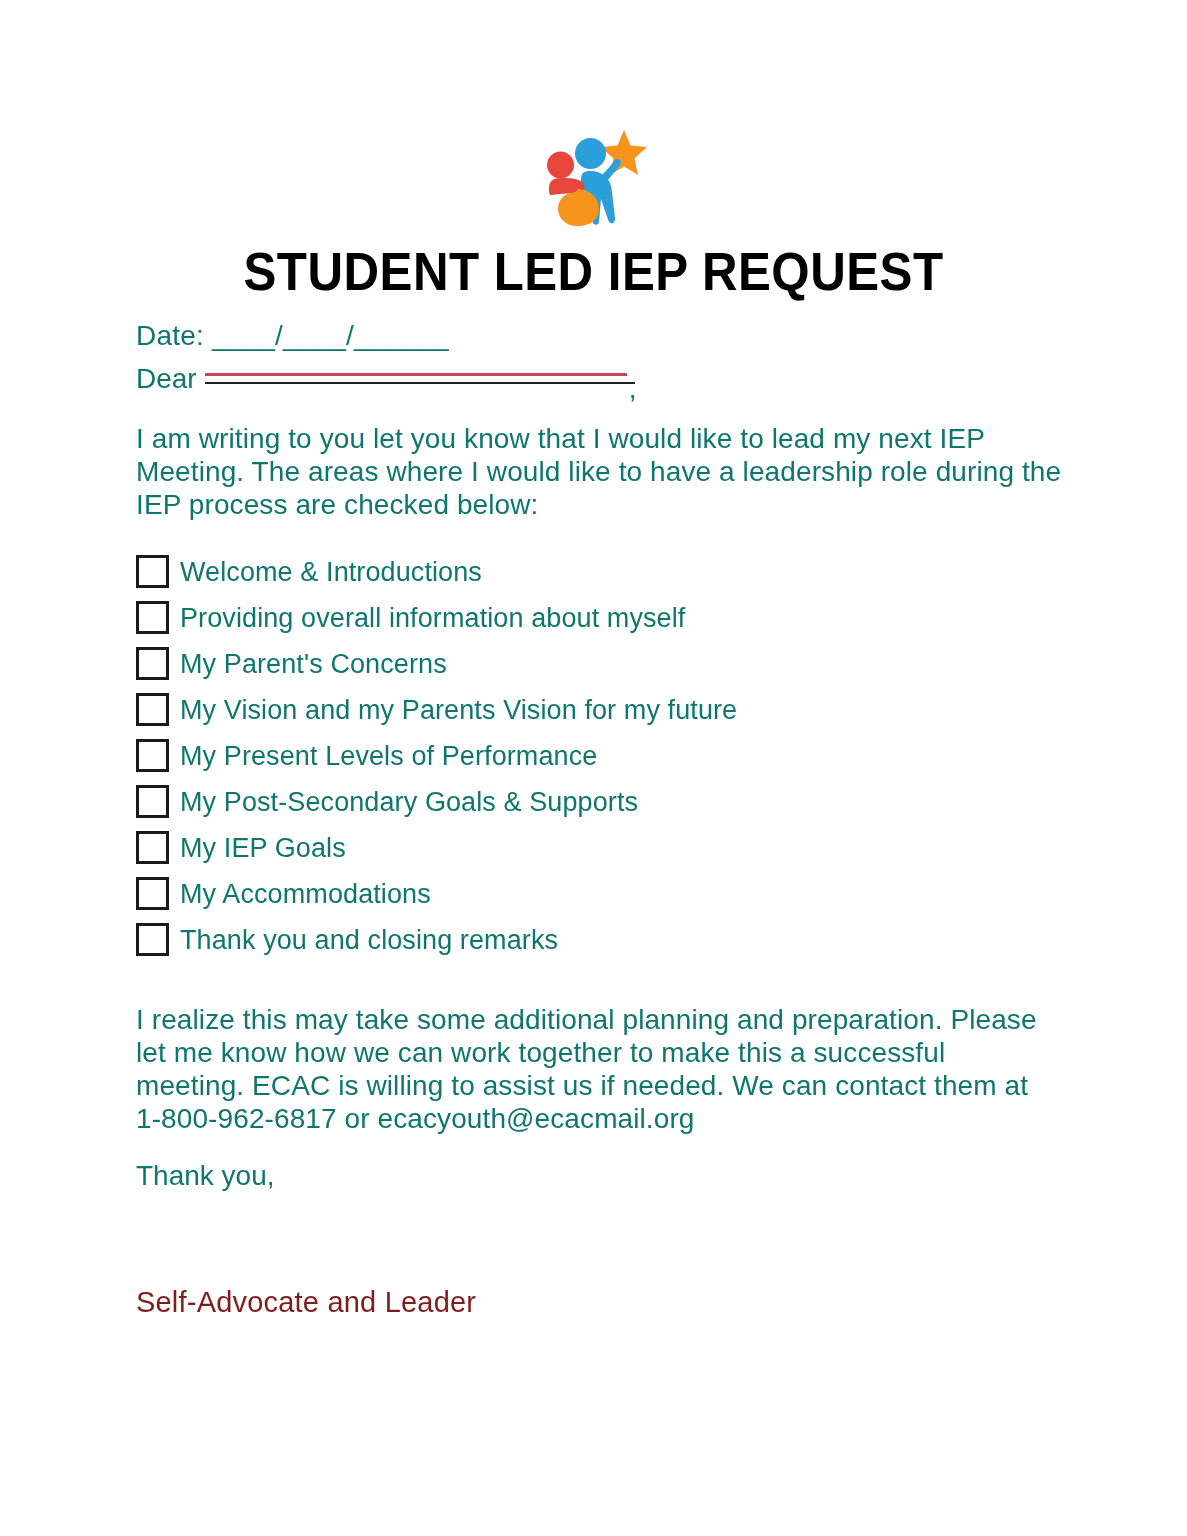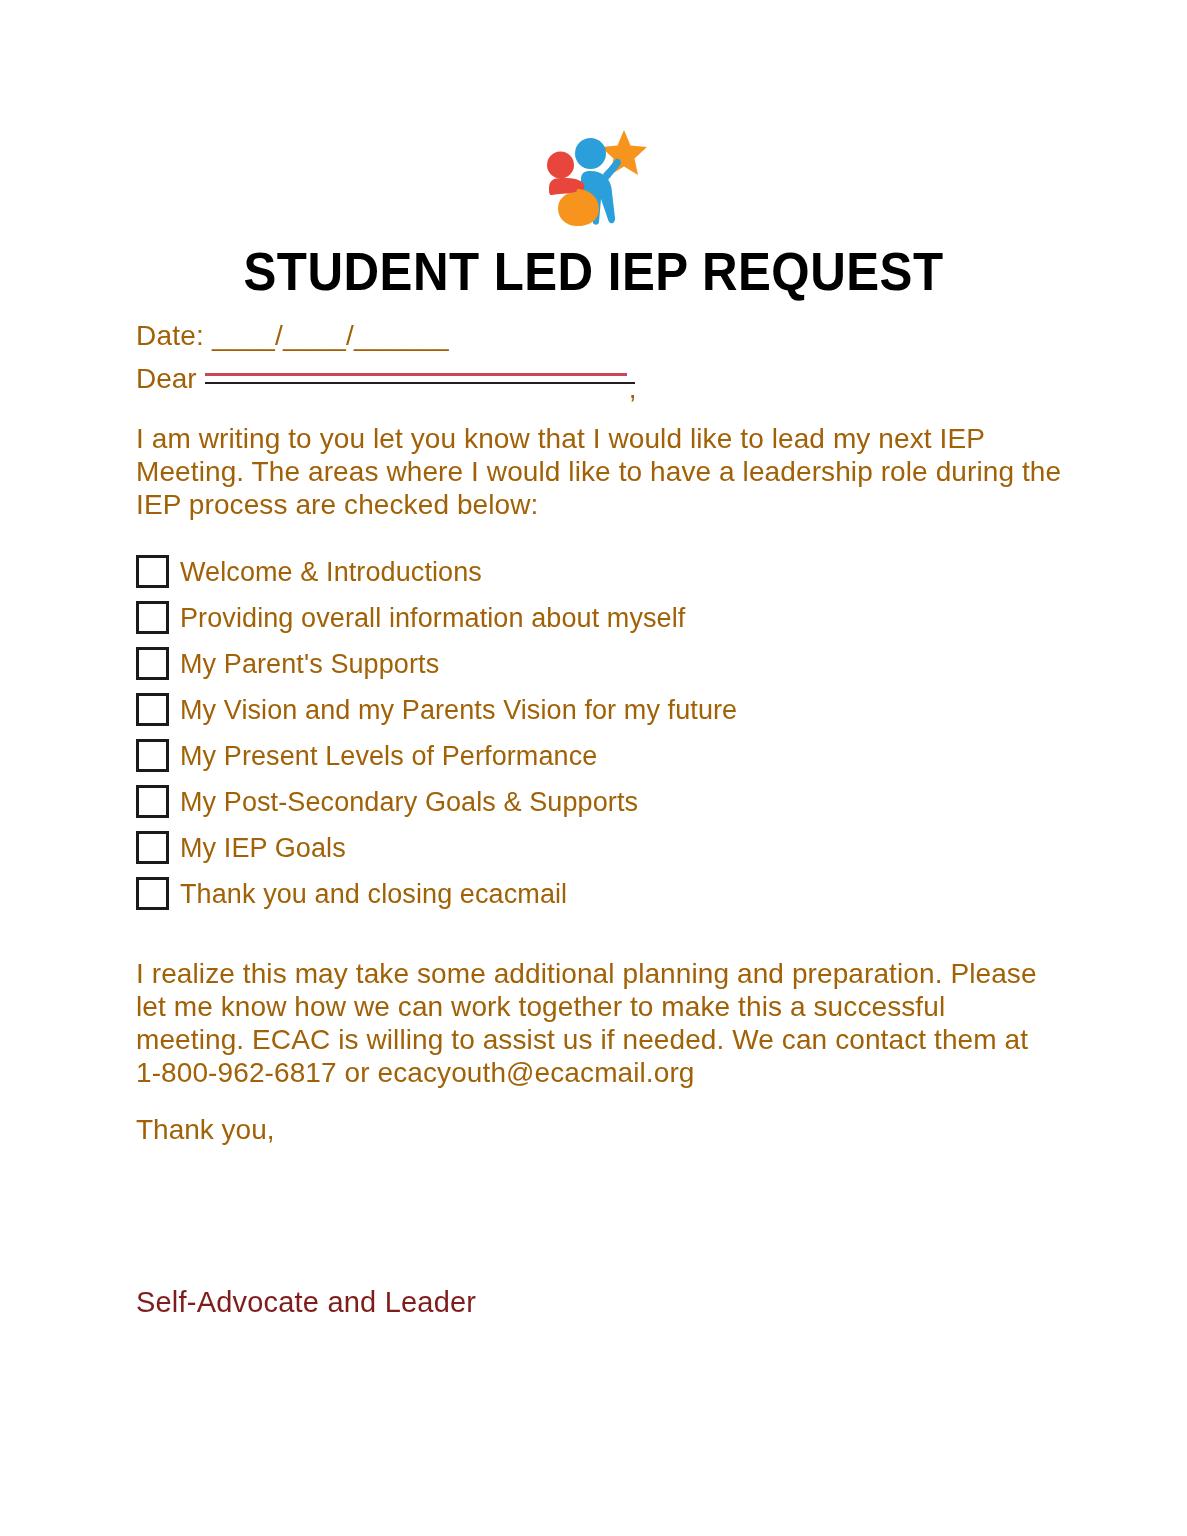--- a/index.html
+++ b/index.html
@@ -58,21 +58,21 @@
   .content {
     position: absolute;
     left: 136px;
     top: 318px;
     width: 930px;
   }
 
   .light-text {
     font-family: "Liberation Sans", sans-serif;
     font-weight: 300;
-    color: #a16207;
+    color: #0f766e;
   }
 
   .date-line {
     font-size: 28px;
     line-height: 36px;
     letter-spacing: 0.2px;
     white-space: pre;
     margin: 0;
   }
 
@@ -220,41 +220,45 @@
       <li class="check-item">
         <span class="checkbox"></span>
         <span class="check-label light-text">Welcome &amp; Introductions</span>
       </li>
       <li class="check-item">
         <span class="checkbox"></span>
         <span class="check-label light-text">Providing overall information about myself</span>
       </li>
       <li class="check-item">
         <span class="checkbox"></span>
-        <span class="check-label light-text">My Parent's Supports</span>
+        <span class="check-label light-text">My Parent's Concerns</span>
       </li>
       <li class="check-item">
         <span class="checkbox"></span>
         <span class="check-label light-text">My Vision and my Parents Vision for my future</span>
       </li>
       <li class="check-item">
         <span class="checkbox"></span>
         <span class="check-label light-text">My Present Levels of Performance</span>
       </li>
       <li class="check-item">
         <span class="checkbox"></span>
         <span class="check-label light-text">My Post-Secondary Goals &amp; Supports</span>
       </li>
       <li class="check-item">
         <span class="checkbox"></span>
         <span class="check-label light-text">My IEP Goals</span>
       </li>
       <li class="check-item">
         <span class="checkbox"></span>
-        <span class="check-label light-text">Thank you and closing ecacmail</span>
+        <span class="check-label light-text">My Accommodations</span>
+      </li>
+      <li class="check-item">
+        <span class="checkbox"></span>
+        <span class="check-label light-text">Thank you and closing remarks</span>
       </li>
     </ul>
 
     <p class="closing-para light-text">I realize this may take some additional planning and preparation. Please let me know how we can work together to make this a successful meeting. ECAC is willing to assist us if needed. We can contact them at 1-800-962-6817 or ecacyouth@ecacmail.org</p>
 
     <p class="thank-you light-text">Thank you,</p>
   </div>
 
   <div class="signature-title light-text">Self-Advocate and Leader</div>
 

